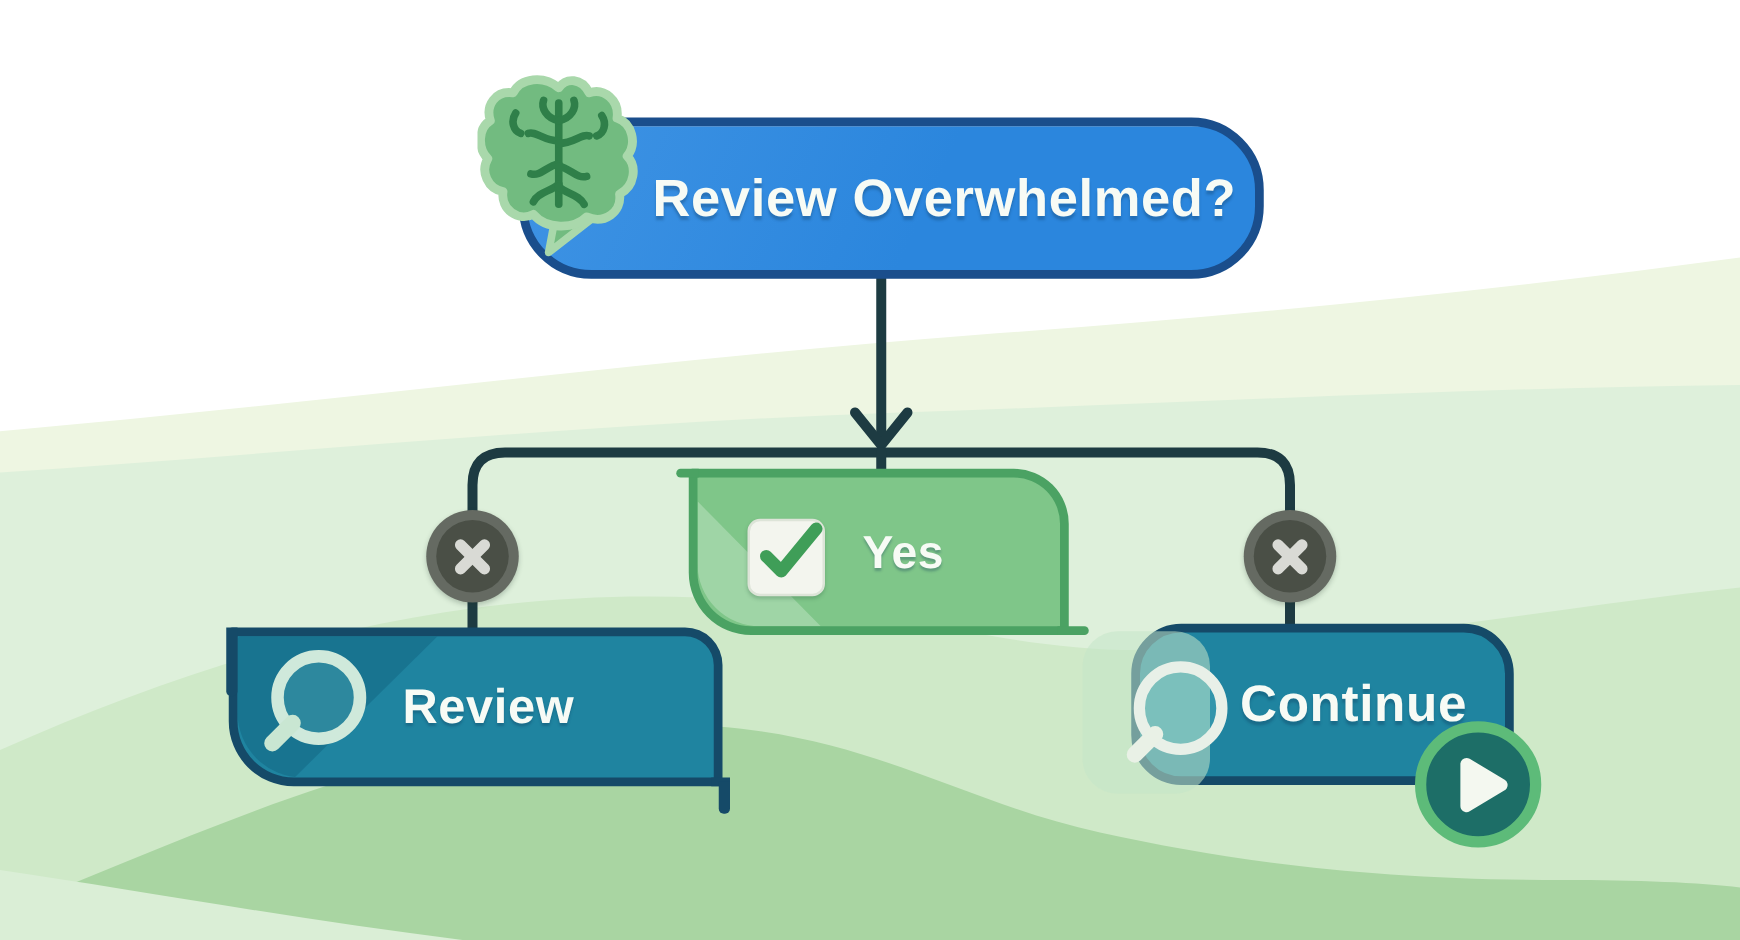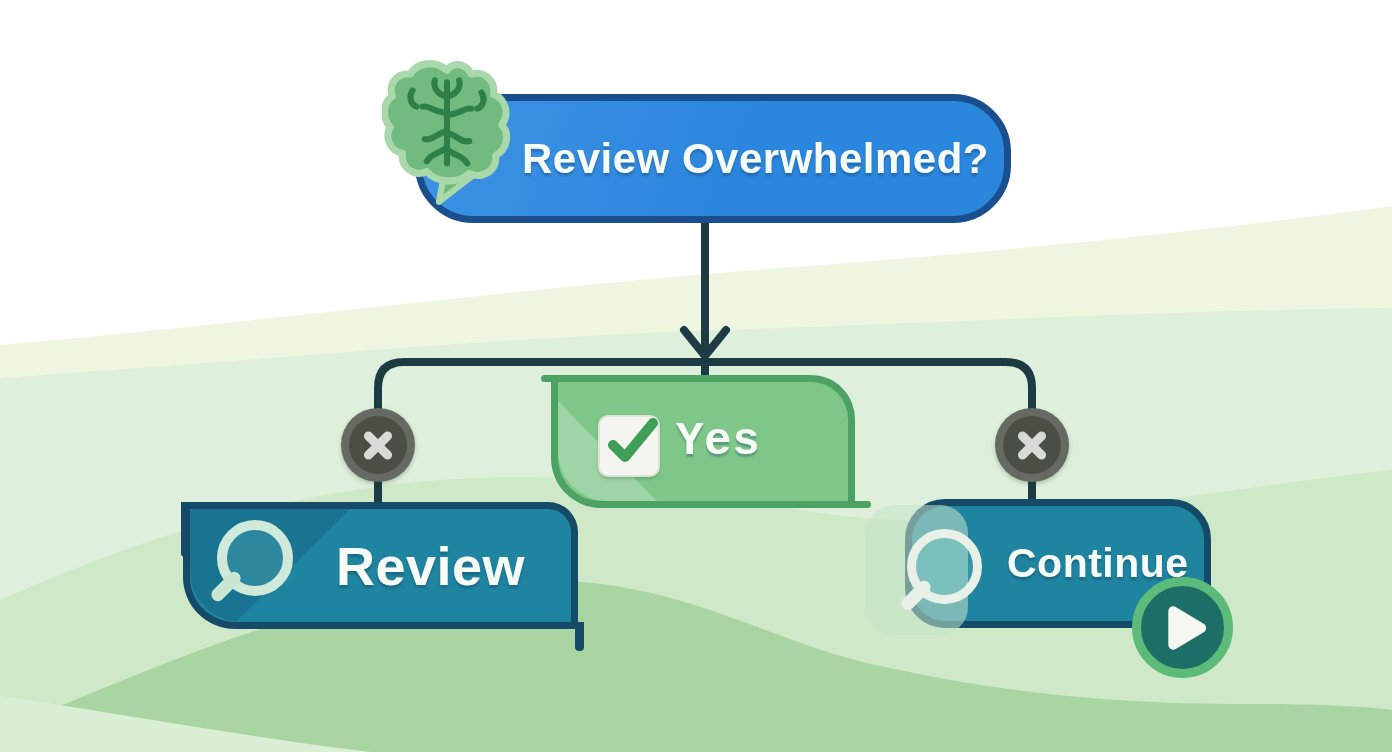--- a/index.html
+++ b/index.html
@@ -58,45 +58,45 @@
   }
   .bar{position:absolute;background:#4ba263;}
   #yes-bar-tl{left:-17px;top:-7px;width:18px;height:7px;border-radius:4px 0 0 4px;}
   #yes-bar-br{right:-23px;bottom:-7px;width:25px;height:7px;border-radius:0 4px 4px 0;}
   #yes-checkbox{
     position:absolute;left:40px;top:33px;width:58px;height:58px;z-index:5;
     background:#f3f5ee;border:2px solid #dde4d8;border-radius:10px;
     box-shadow:0 2px 3px rgba(40,90,60,0.25);
   }
   #yes-checkbox svg{position:absolute;left:-3px;top:-10px;overflow:visible;}
-  #yes-node .node-label{left:118px;font-size:46px;font-family:Liberation Mono, monospace;}
+  #yes-node .node-label{left:132px;font-size:37px;}
 
   
   #review-node{
     left:183px;top:502px;width:395px;height:127px;z-index:3;
     background:#1f84a0;border:7px solid #154a68;
     border-radius:3px 30px 3px 52px;
   }
   #review-node .wedge{
     position:absolute;inset:0;border-radius:inherit;pointer-events:none;
     background:rgba(10,80,110,0.30);
     clip-path:polygon(0 0,42% 0,12% 100%,0 100%);
   }
   .bar-navy{position:absolute;background:#154a68;}
   #review-bar-tl{left:-9px;top:-7px;width:9px;height:55px;border-radius:0 0 4px 4px;}
   #review-bar-brh{right:-13px;bottom:-7px;width:15px;height:7px;}
   #review-bar-brv{right:-13px;bottom:-29px;width:9px;height:26px;border-radius:0 0 4px 4px;}
-  #review-node .node-label{left:146px;font-size:54px;text-align:center;}
+  #review-node .node-label{left:132px;font-size:39px;text-align:center;}
 
   
   #continue-node{
     left:905px;top:499px;width:306px;height:129px;z-index:3;
     background:#1f84a0;border:7px solid #154a68;border-radius:40px;
   }
-  #continue-node .node-label{left:80px;font-size:41px;margin-left:15px;}
+  #continue-node .node-label{left:80px;font-size:41px;}
   #continue-overlay{
     position:absolute;left:866px;top:505px;width:102px;height:130px;z-index:4;
     background:rgba(197,229,201,0.55);border-radius:28px;pointer-events:none;
   }
 
   
   .mag{position:absolute;z-index:5;width:100px;height:100px;}
   .mag .ring{
     position:absolute;left:0;top:0;width:56px;height:56px;border-radius:50%;
     background:rgba(130,220,215,0.20);

